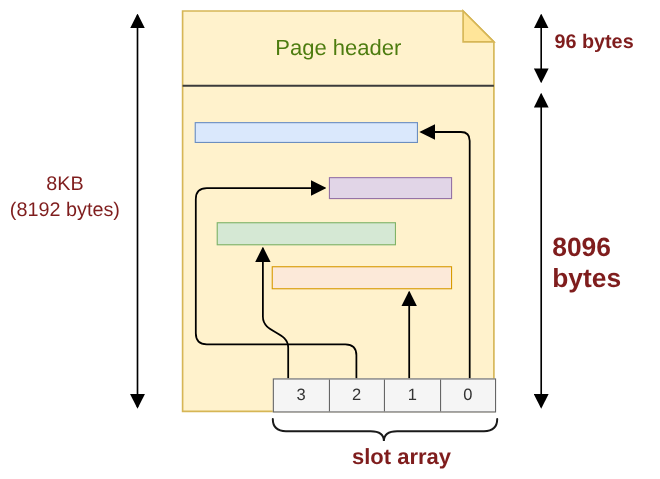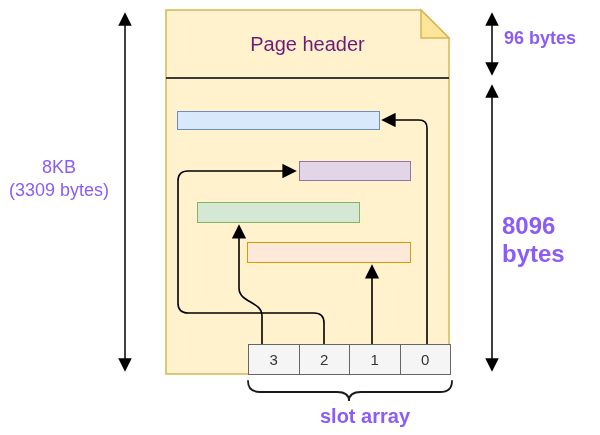--- a/index.html
+++ b/index.html
@@ -7,24 +7,24 @@
   body { font-family: "Liberation Sans", sans-serif; }
   #canvas {
     position: relative;
     width: 600px;
     height: 435px;
     background: #ffffff;
     overflow: hidden;
   }
   #diagram-svg { position: absolute; left: 0; top: 0; width: 600px; height: 435px; }
 
-  .label { position: absolute; color: #8b5cf6; }
+  .label { position: absolute; color: #7f1d1d; }
   .page-header-label {
     left: 166px; top: 33px; width: 283px;
-    text-align: center; font-size: 20px; font-weight: 400; color: #701a75;
+    text-align: center; font-size: 20px; font-weight: 400; color: #4d7c0f;
   }
   .total-size-label {
     left: 0px; top: 156px; width: 118px;
     text-align: center; font-size: 18px; font-weight: 400; line-height: 23px;
   }
   .header-size-label { left: 504px; top: 28px; font-size: 18px; font-weight: 700; }
   .body-size-label  { left: 502px; top: 212px; font-size: 24px; font-weight: 700; }
   .slot-array-label {
     left: 290px; top: 405px; width: 150px;
     text-align: center; font-size: 20px; font-weight: 700;
@@ -84,21 +84,21 @@
     <div class="slot-cell">3</div>
     <div class="slot-cell">2</div>
     <div class="slot-cell">1</div>
     <div class="slot-cell">0</div>
   </div>
 
   <div class="label page-header-label">Page header</div>
 
   <div class="label total-size-label">
     <div>8KB</div>
-    <div>(3309 bytes)</div>
+    <div>(8192 bytes)</div>
   </div>
 
   <div class="label header-size-label">96 bytes</div>
 
   <div class="label body-size-label">8096 bytes</div>
 
   <div class="label slot-array-label">slot array</div>
 
 </div>
 

